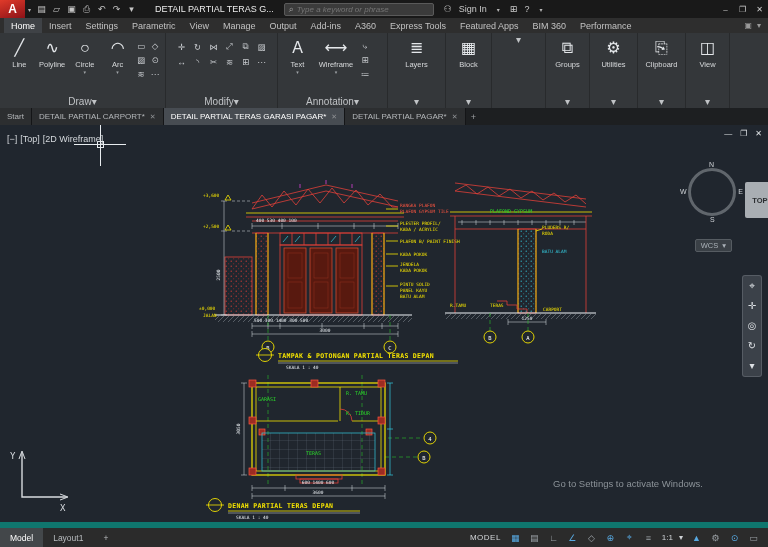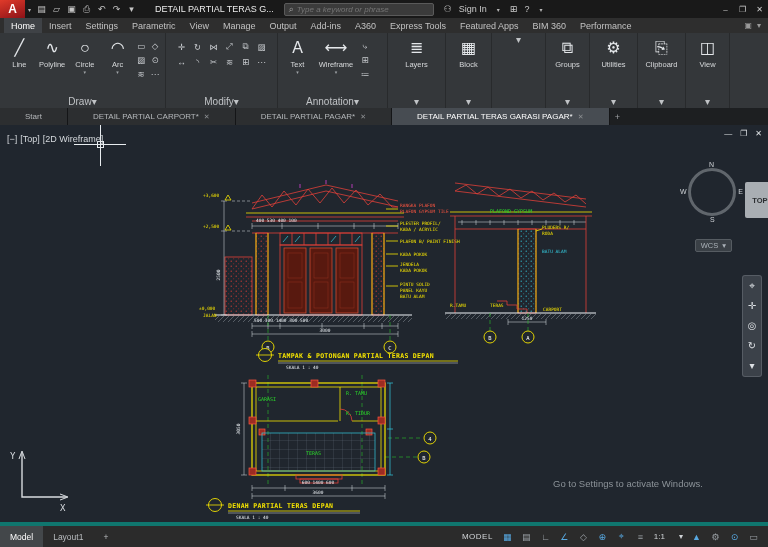--- a/index.html
+++ b/index.html
@@ -36,21 +36,21 @@
   .bigbtn .glyph{height:24px;font-size:16px;line-height:24px;color:#e4e7ea;}
   .bigbtn .lbl{font-size:7.5px;color:#d6d8da;line-height:9px;}
   .bigbtn .bcaret{font-size:5px;color:#9fa3a7;line-height:7px;}
   .sm-grid{display:grid;grid-template-columns:repeat(6,16px);grid-auto-rows:15px;margin-top:5px;}
   .sm-col{display:grid;grid-template-columns:repeat(2,14px);grid-auto-rows:14px;margin-top:5px;}
   .sm{display:flex;align-items:center;justify-content:center;font-size:8.5px;color:#c9ccd0;}
   .prop-wheel{width:15px;height:15px;border-radius:50%;margin:4px 0 2px;
       background:conic-gradient(#e33,#fa0,#ff3,#3c3,#2cc,#24c,#c3c,#e33);}
   
   .ftabs{height:17px;background:#1d1f21;display:flex;align-items:stretch;font-size:8px;color:#b4b7ba;}
-  .ftab{display:flex;align-items:center;gap:5px;padding:0 25px;background:#2c2e30;border-right:1px solid #141517;white-space:nowrap;}
+  .ftab{display:flex;align-items:center;gap:5px;padding:0 7px;background:#2c2e30;border-right:1px solid #141517;white-space:nowrap;}
   .ftab.active{background:#474c52;color:#fff;}
   .ftab .x{color:#8d9093;font-size:7px;}
   .ftab-plus{width:16px;display:flex;align-items:center;justify-content:center;color:#9da0a3;font-size:9px;}
   
   .viewport{position:relative;height:397px;background:#20262e;overflow:hidden;}
   .vp-controls{position:absolute;left:7px;top:9px;font-size:9px;color:#d4d8dc;display:flex;gap:3px;z-index:5;}
   .vp-winbtns{position:absolute;right:6px;top:4px;display:flex;gap:8px;color:#dfe3e6;font-size:8px;z-index:5;}
   .crosshair-h{position:absolute;left:74px;top:19px;width:52px;height:1px;background:#e8ecef;z-index:4;}
   .crosshair-v{position:absolute;left:100px;top:0;width:1px;height:41px;background:#e8ecef;z-index:4;}
   .pickbox{position:absolute;left:97px;top:16px;width:7px;height:7px;border:1px solid #e8ecef;z-index:4;}
@@ -64,29 +64,29 @@
   .navbar{position:absolute;right:6px;top:150px;width:20px;background:rgba(85,92,99,.5);
           border:1px solid rgba(130,136,142,.4);border-radius:3px;display:flex;flex-direction:column;
           align-items:center;padding:4px 0;gap:8px;color:#dde1e5;font-size:10px;z-index:5;}
   .navbar span{line-height:12px;}
   .ucs{position:absolute;left:4px;top:318px;z-index:4;}
   .watermark{position:absolute;left:553px;top:349px;z-index:3;}
   .wm1{font-size:15px;color:#9aa1a7;}
   .wm2{font-size:9.5px;color:#8b9298;margin-top:4px;}
   .cad{position:absolute;inset:0;z-index:2;}
   
-  .statusbar{height:25px;background:#2b2b2b;border-top:4px solid #0f766e;display:flex;align-items:center;font-size:8.5px;}
+  .statusbar{height:25px;background:#2b2b2b;border-top:6px solid #0f766e;display:flex;align-items:center;font-size:8.5px;}
   .stab{padding:0 10px;height:100%;display:flex;align-items:center;color:#b9bcbf;}
   .stab.active{background:#43474a;color:#fff;}
   .sb-right{margin-left:auto;display:flex;align-items:center;gap:2px;padding-right:6px;}
   .sb-model{color:#d3d6d9;margin-right:4px;letter-spacing:.5px;font-size:8px;}
   .sb-icon{width:17px;height:17px;display:flex;align-items:center;justify-content:center;font-size:9px;
            border-radius:2px;color:#9aa0a5;}
   .sb-icon.on{color:#57a8e0;}
-  .sb-scale{color:#cfd3d6;display:flex;align-items:center;gap:14px;padding:0 3px;font-size:8px;}
+  .sb-scale{color:#cfd3d6;display:flex;align-items:center;gap:6px;padding:0 3px;font-size:8px;}
   
   svg text{font-family:"DejaVu Sans Mono","Liberation Mono",monospace;}
   .lr{stroke:#e04038;fill:none;stroke-width:.8;}
   .lm{stroke:#d843d8;fill:none;stroke-width:.8;}
   .ly{stroke:#f5e400;fill:none;stroke-width:.8;}
   .lyB{stroke:#f5e400;fill:none;stroke-width:1.2;}
   .lw{stroke:#dfe5ea;fill:none;stroke-width:.5;}
   .lwB{stroke:#eef2f5;fill:none;stroke-width:1.1;}
   .lc{stroke:#35cbe0;fill:none;stroke-width:.7;}
   .lg{stroke:#28c428;fill:none;stroke-width:.6;stroke-dasharray:4 3;}
@@ -325,26 +325,26 @@
   </div>
 
   <div class="ftabs">
     <div class="ftab">
       <span>Start</span>
     </div>
     <div class="ftab">
       <span>DETAIL PARTIAL CARPORT*</span>
       <span class="x">✕</span>
     </div>
+    <div class="ftab active">
+      <span>DETAIL PARTIAL TERAS GARASI PAGAR*</span>
+      <span class="x">✕</span>
+    </div>
     <div class="ftab">
       <span>DETAIL PARTIAL PAGAR*</span>
-      <span class="x">✕</span>
-    </div>
-    <div class="ftab active">
-      <span>DETAIL PARTIAL TERAS GARASI PAGAR*</span>
       <span class="x">✕</span>
     </div>
     <div class="ftab-plus">+</div>
   </div>
 
   <div class="viewport">
 
     <div class="vp-controls">
       <span>[−]</span>
       <span>[Top]</span>

